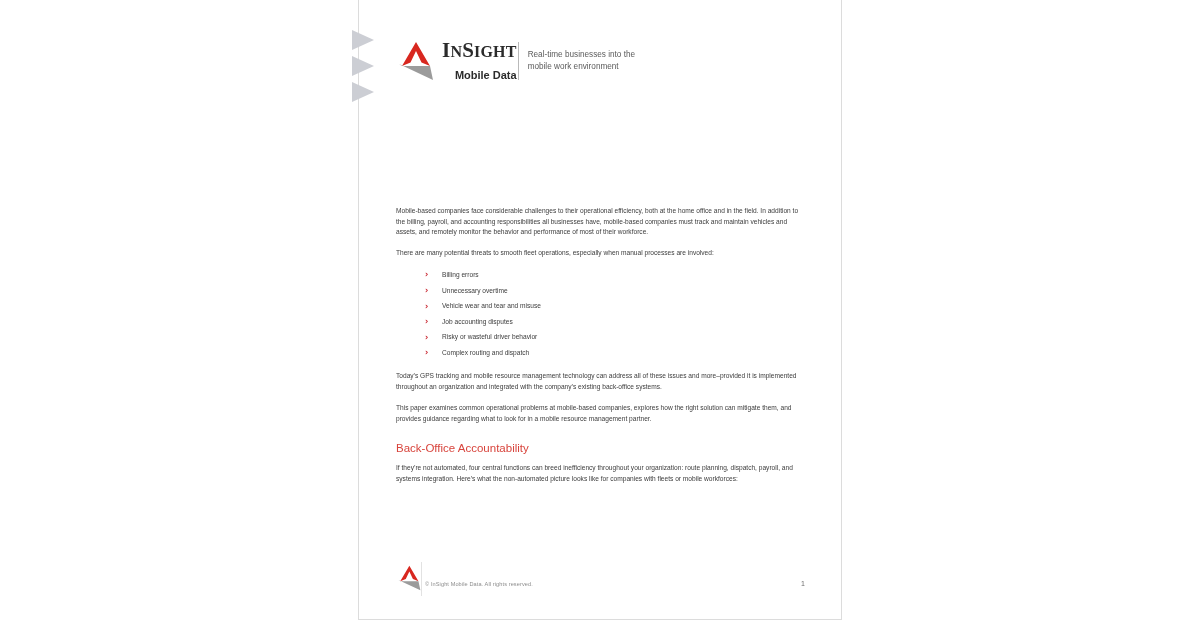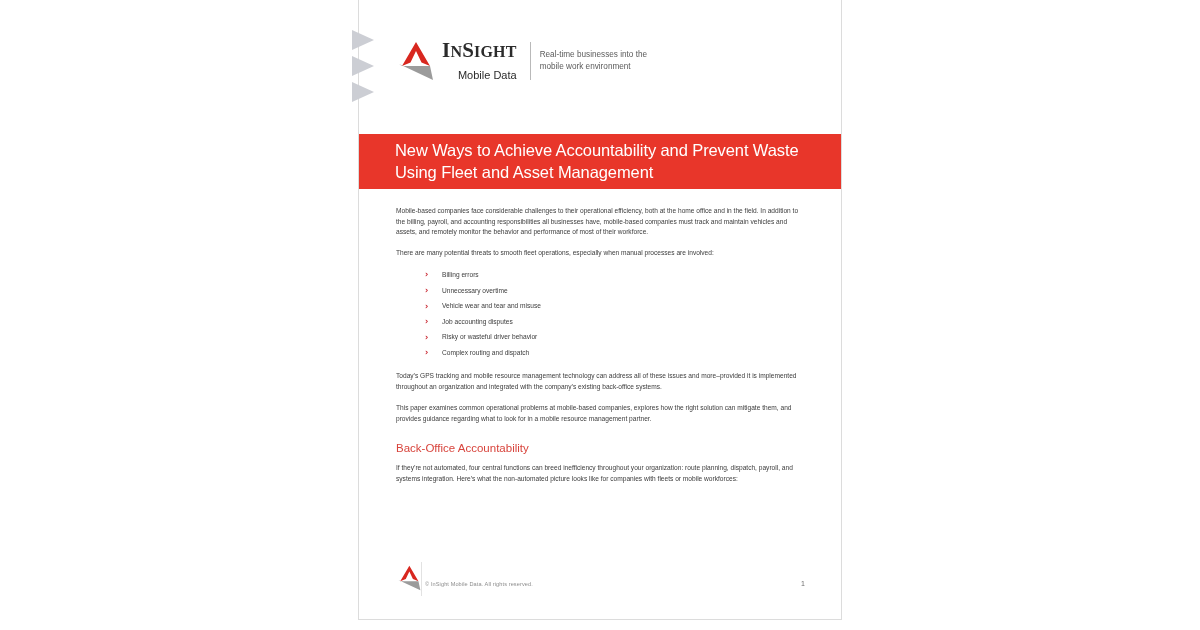--- a/index.html
+++ b/index.html
@@ -66,38 +66,38 @@
     height: 42px;
     margin-right: 5px;
     flex: 0 0 auto;
   }
   .logo-mark svg { display: block; }
 
   .logo-word {
     display: flex;
     flex-direction: column;
     justify-content: center;
-    padding-right: 13px;
+    padding-right: 1px;
     border-right: 1px solid #b9b9b9;
     height: 38px;
   }
   .logo-insight {
     font-family: "Liberation Serif", serif;
     font-size: 21px;
     font-weight: bold;
     letter-spacing: 0.2px;
     color: #2b2b2b;
     line-height: 1.02;
   }
   .logo-insight .cap { font-size: 21px; }
   .logo-insight .sc  { font-size: 16px; }
   .logo-sub {
     font-family: "Liberation Sans", sans-serif;
     font-size: 11px;
-    font-weight: normal;
+    font-weight: bold;
     color: #2b2b2b;
     text-align: right;
     line-height: 1.2;
     margin-top: 8px;
   }
   .logo-tag {
     margin-left: 9px;
     font-size: 8.2px;
     line-height: 1.42;
     color: #5b5b5b;
@@ -232,23 +232,20 @@
     </div>
 
     <div class="logo-word">
       <div class="logo-insight"><span class="cap">I</span><span class="sc">N</span><span class="cap">S</span><span class="sc">IGHT</span></div>
       <div class="logo-sub">Mobile Data</div>
     </div>
 
     <div class="logo-tag">Real-time businesses into the mobile work environment</div>
   </div>
 
-  <div id="title-banner">
-    <div class="banner-text">New Ways to Achieve Accountability and Prevent Waste Using Fleet and Asset Management</div>
-  </div>
 
   <div id="content">
 
     <p>Mobile-based companies face considerable challenges to their operational efficiency, both at the home office and in the field. In addition to the billing, payroll, and accounting responsibilities all businesses have, mobile-based companies must track and maintain vehicles and assets, and remotely monitor the behavior and performance of most of their workforce.</p>
 
     <p>There are many potential threats to smooth fleet operations, especially when manual processes are involved:</p>
 
     <ul class="bullets">
       <li>
         <span class="chev">›</span>

